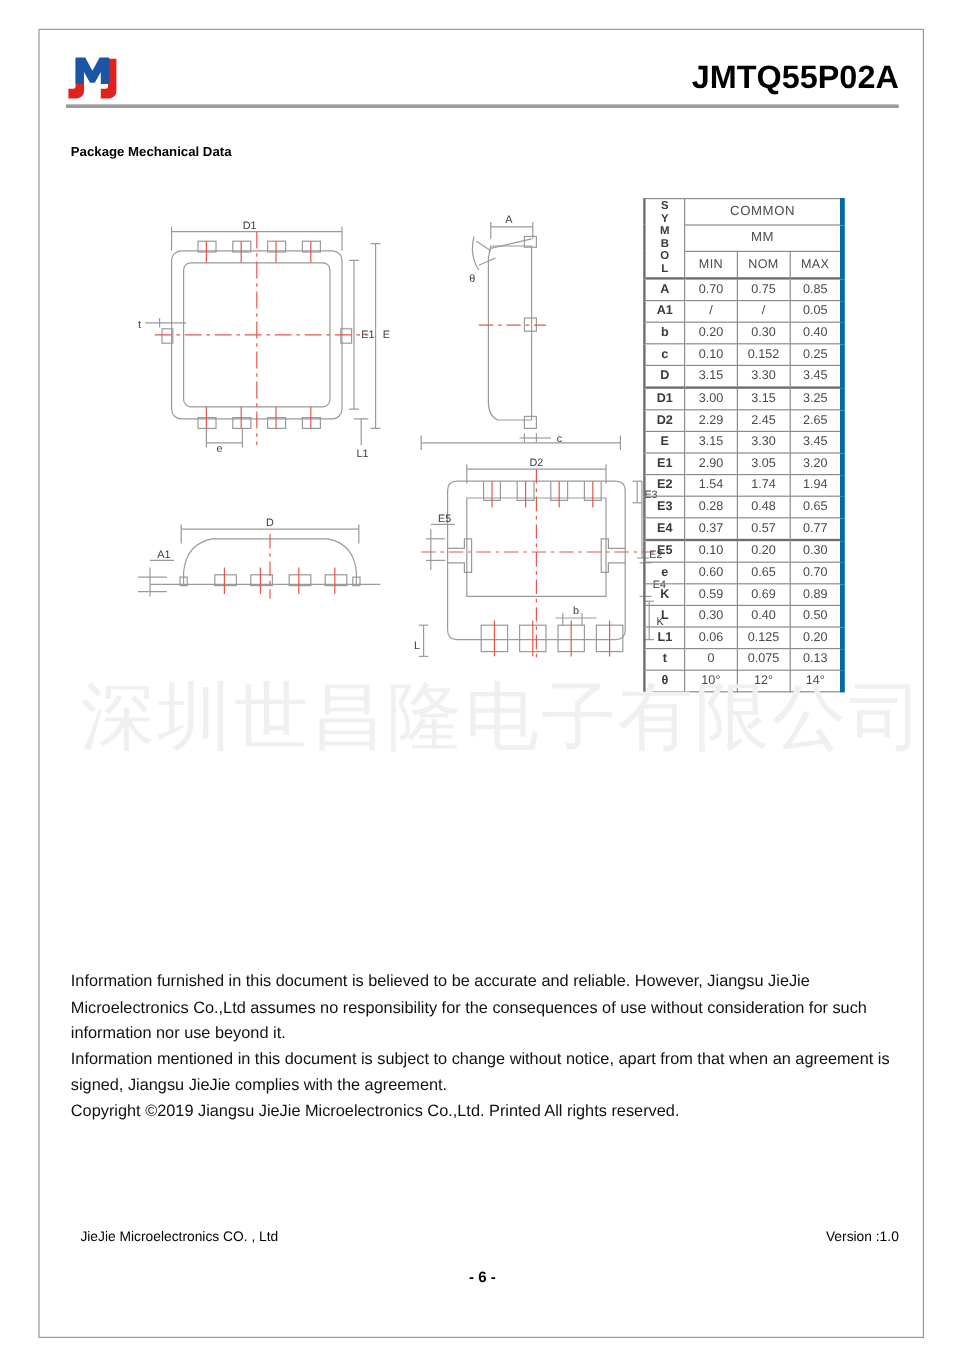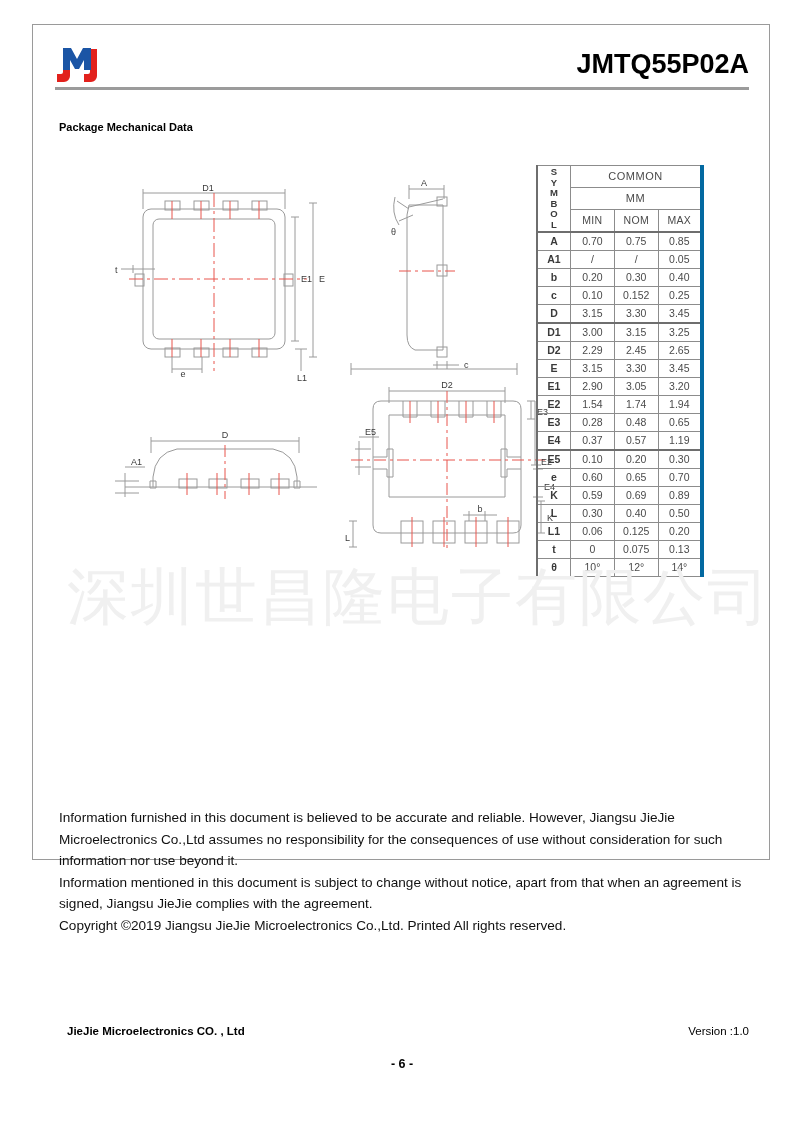--- a/index.html
+++ b/index.html
@@ -13,21 +13,21 @@
     position: relative;
     font-family: "Liberation Sans", sans-serif;
     color: #000;
     overflow: hidden;
   }
   .page-frame {
     position: absolute;
     left: 32px;
     top: 24px;
     width: 738px;
-    height: 836px;
+    height: 1091px;
     border: 1px solid #9a9a9a;
     box-sizing: border-box;
     background: #fff;
   }
 
   
   .header {
     position: absolute;
     left: 22px;
     top: 12px;
@@ -164,21 +164,21 @@
     left: 26px;
     top: 1000px;
     width: 690px;
     height: 20px;
   }
   .footer-left {
     position: absolute;
     left: 8px;
     top: 0;
     font-size: 11.5px;
-    font-weight: bold;
+    font-weight: normal;
   }
   .footer-right {
     position: absolute;
     right: 0px;
     top: 0;
     font-size: 11.5px;
     text-align: center;
   }
   .page-num {
     position: absolute;
@@ -535,21 +535,21 @@
         <tr>
           <td class="sym-cell outer-l">E3</td>
           <td>0.28</td>
           <td>0.48</td>
           <td class="outer-r">0.65</td>
         </tr>
         <tr>
           <td class="sym-cell outer-l">E4</td>
           <td>0.37</td>
           <td>0.57</td>
-          <td class="outer-r">1.19</td>
+          <td class="outer-r">0.77</td>
         </tr>
         <tr class="thick-top">
           <td class="sym-cell outer-l">E5</td>
           <td>0.10</td>
           <td>0.20</td>
           <td class="outer-r">0.30</td>
         </tr>
         <tr>
           <td class="sym-cell outer-l">e</td>
           <td>0.60</td>

